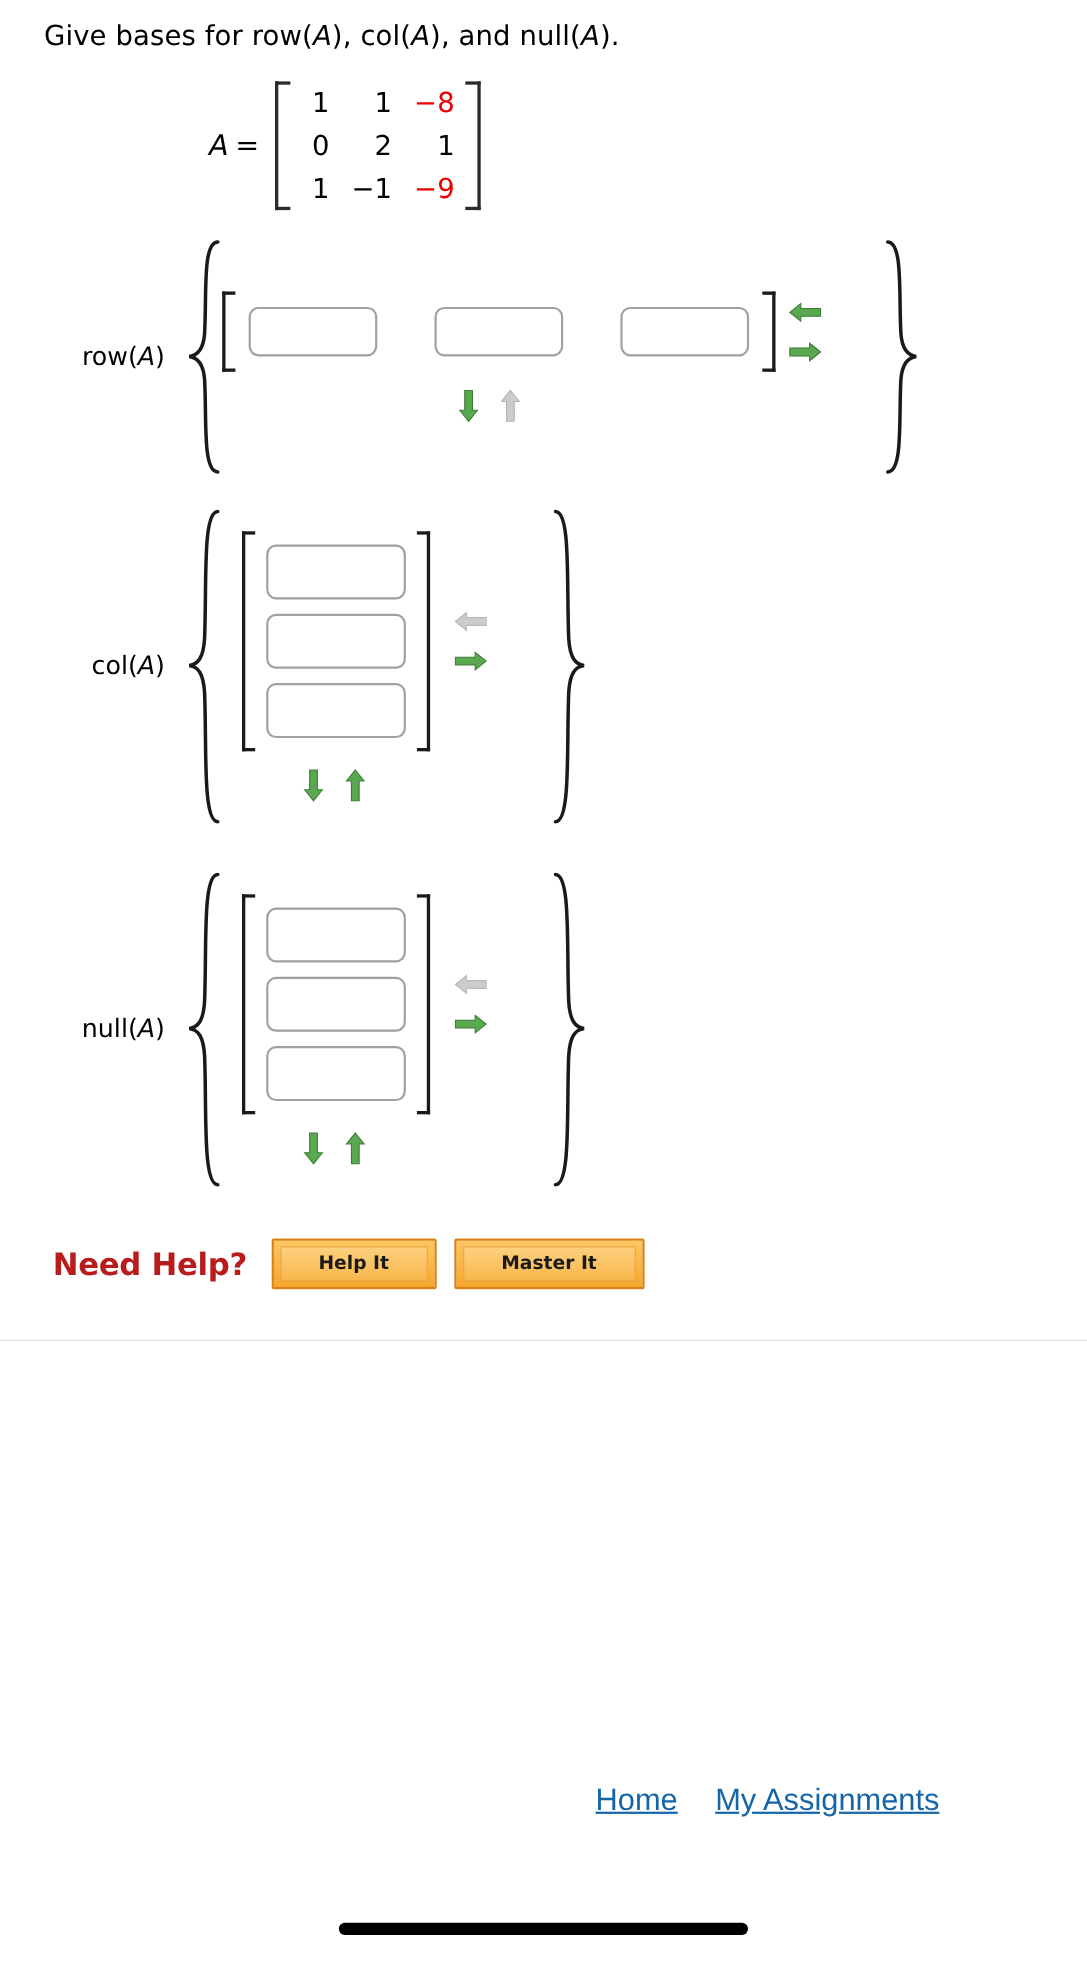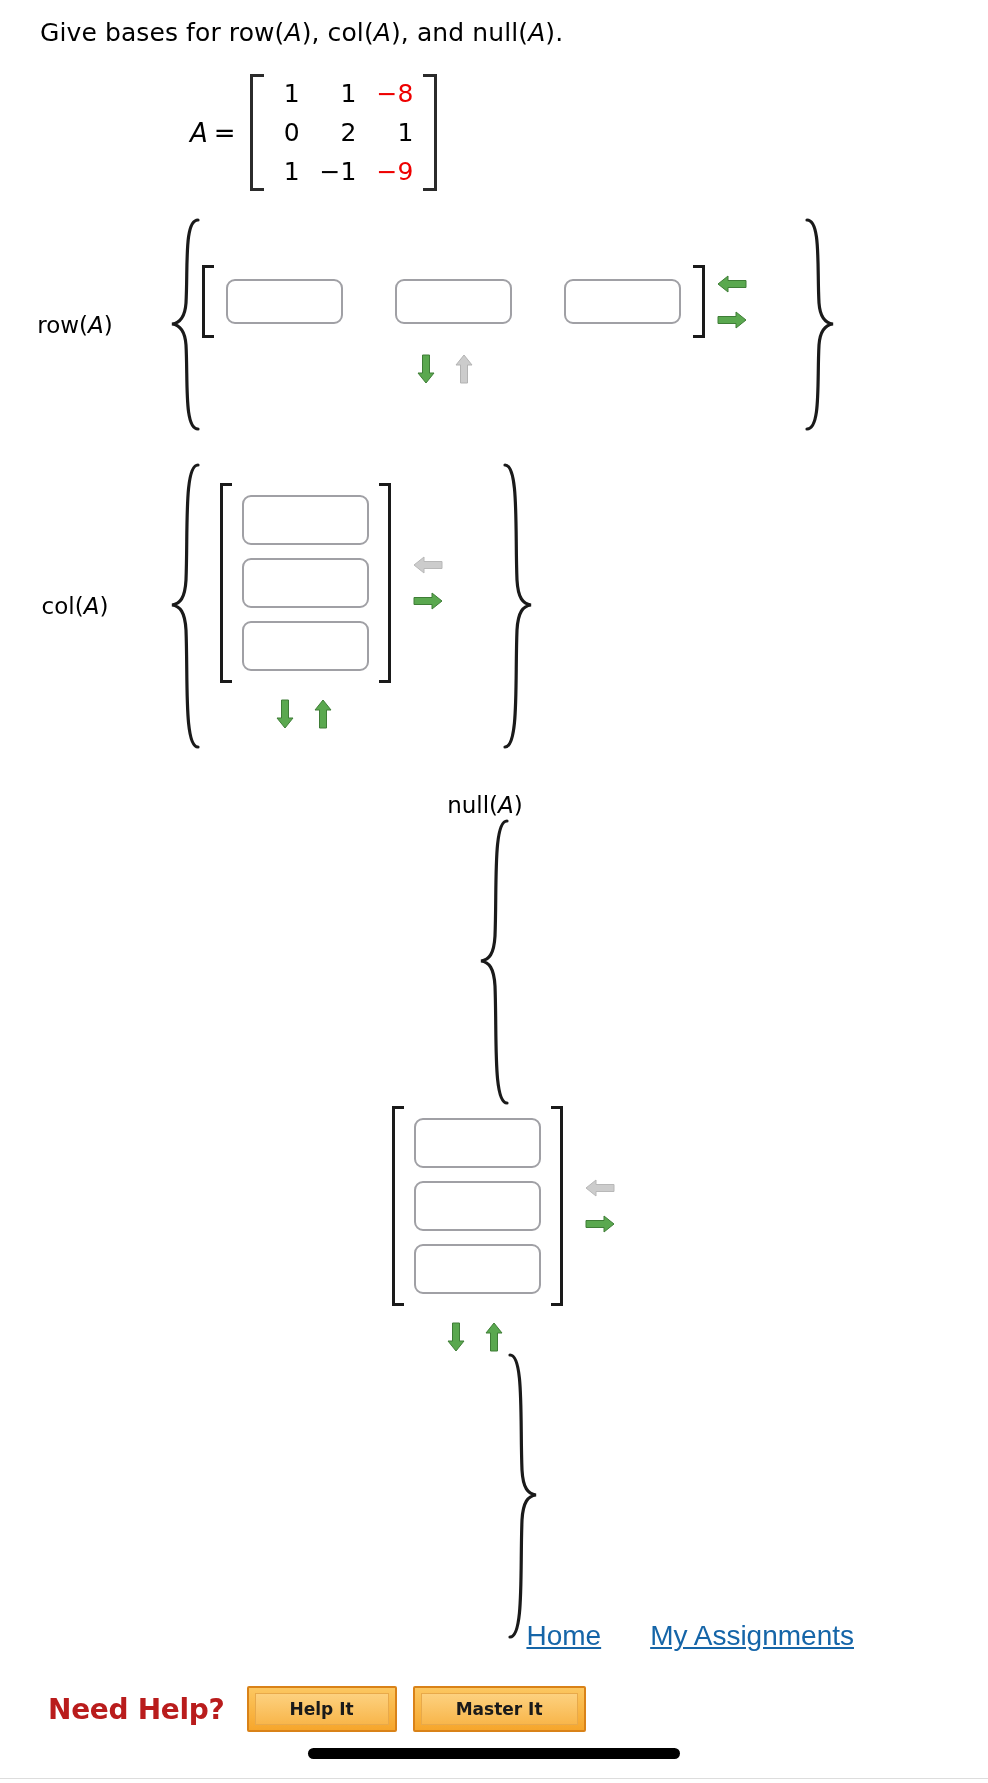--- a/index.html
+++ b/index.html
@@ -59,21 +59,21 @@
   td.red { color: #ee0000; }
 
   
   .basis-row {
     display: flex;
     align-items: center;
     margin-top: 18px;
   }
   .basis-label {
     width: 168px;
-    text-align: center;
+    text-align: right;
     padding-right: 18px;
     font-size: 23px;
     white-space: nowrap;
   }
   .basis-label .var { font-style: italic; }
 
   .brace {
     font-size: 0;
     line-height: 0;
     color: #1a1a1a;
@@ -200,21 +200,21 @@
     font-family: "DejaVu Sans", "Liberation Sans", sans-serif;
   }
 
   
   .footer {
     position: absolute;
     left: 0; right: 0;
     top: 1620px;
     display: flex;
     justify-content: flex-end;
-    gap: 49px;
+    gap: 34px;
     padding-right: 134px;
   }
   .footer a {
     color: #1565a8;
     text-decoration: underline;
     font-size: 28px;
     font-family: "Liberation Sans", sans-serif;
   }
 
   .homebar {
@@ -353,21 +353,21 @@
     </div>
   </div>
 
   <div class="brace" style="margin-left:58px;">
     <svg width="34" height="288" viewBox="0 0 34 288">
       <path d="M4 3 C18 3 14 68 16 118 C17 136 22 142 30 143 C22 144 17 150 16 168 C14 218 18 285 4 285" fill="none" stroke="#1a1a1a" stroke-width="3.2" stroke-linecap="round"></path>
     </svg>
   </div>
 </div>
 
-<div class="basis-row" style="margin-top:42px;flex-direction:column;">
+<div class="basis-row" style="margin-top:42px;">
   <div class="basis-label">
     <span>null(</span><span class="var">A</span><span>)</span>
   </div>
 
   <div class="brace">
     <svg width="34" height="288" viewBox="0 0 34 288">
       <path d="M30 3 C16 3 20 68 18 118 C17 136 12 142 4 143 C12 144 17 150 18 168 C20 218 16 285 30 285" fill="none" stroke="#1a1a1a" stroke-width="3.2" stroke-linecap="round"></path>
     </svg>
   </div>
 

